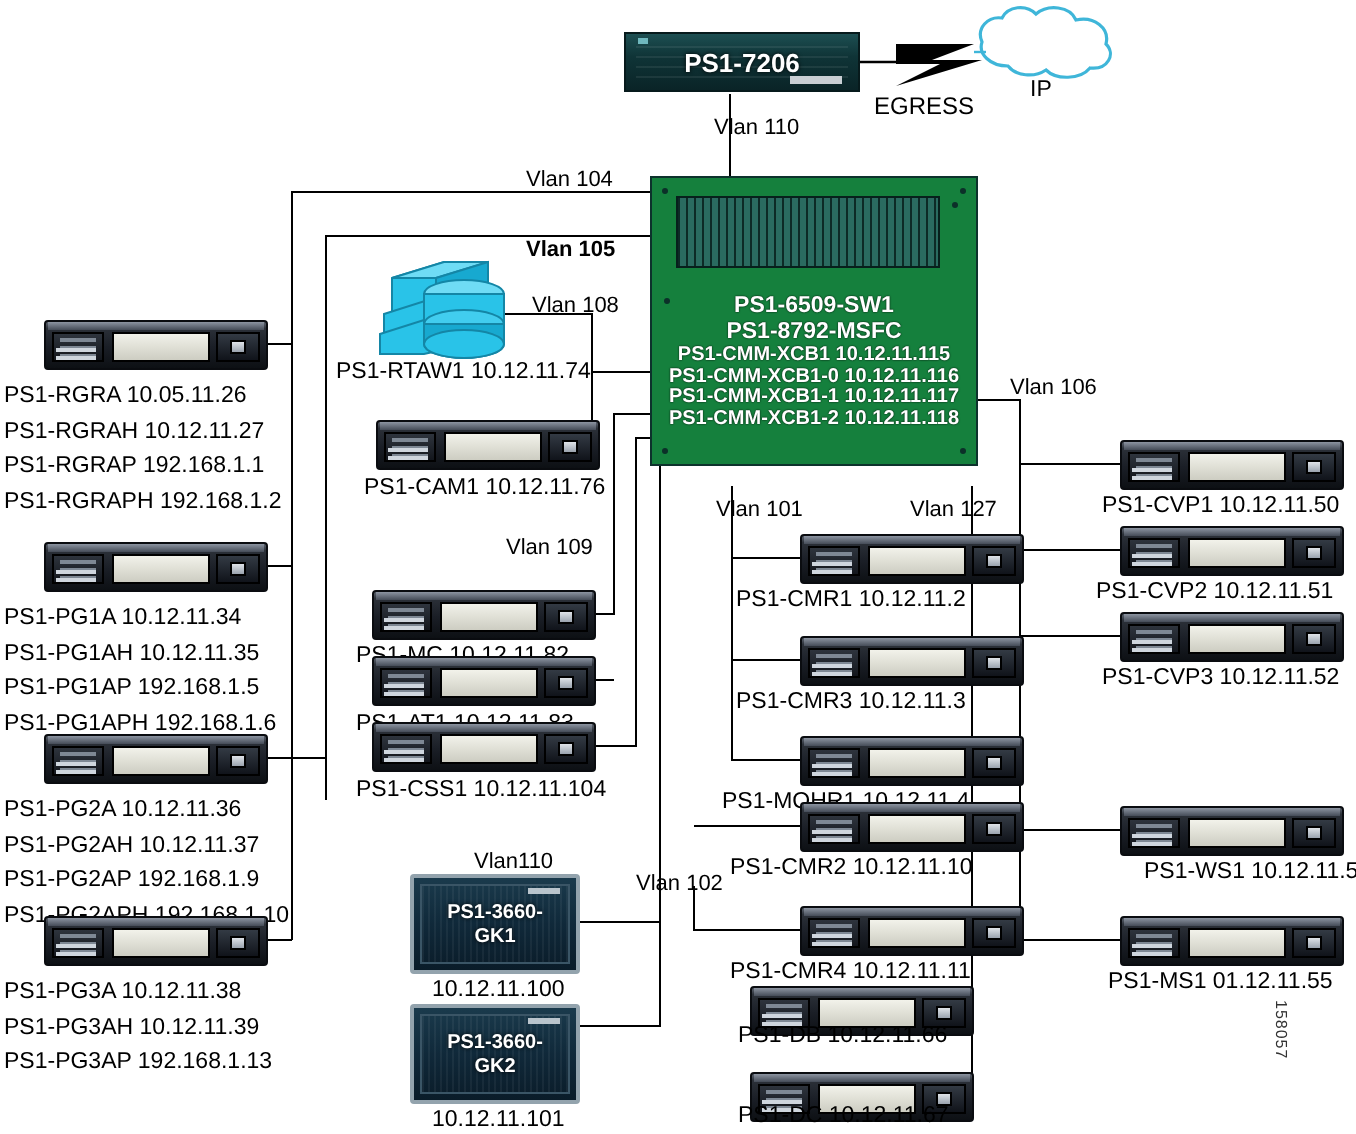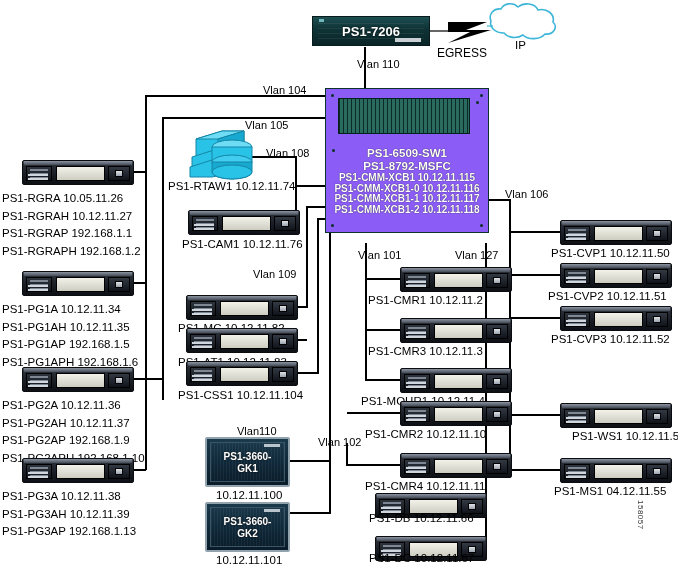--- a/index.html
+++ b/index.html
@@ -64,21 +64,21 @@
   }
   .srv .dots {
     position: absolute; left: 5px; bottom: 4px; width: 20px; height: 6px;
   }
   .srv .dots b {
     display: block; height: 2px; margin-bottom: 2px; background: #cfd6de;
   }
   
   .chassis {
     position: absolute;
-    background: #8b5cf6;
+    background: #15803d;
     border: 1px solid #0d322c;
   }
   .chassis .grille {
     position: absolute;
     background:
       repeating-linear-gradient(to right, #0d2a26 0 1px, #2a6b60 1px 4px),
       repeating-linear-gradient(to bottom, #0d2a26 0 1px, #2a6b60 1px 4px);
     border: 1px solid #07201c;
   }
   .chassis .screw {
@@ -287,21 +287,21 @@
       <span class="big">PS1-6509-SW1</span>
       <span class="big">PS1-8792-MSFC</span>
       <span class="sm">PS1-CMM-XCB1 10.12.11.115</span>
       <span class="sm">PS1-CMM-XCB1-0 10.12.11.116</span>
       <span class="sm">PS1-CMM-XCB1-1 10.12.11.117</span>
       <span class="sm">PS1-CMM-XCB1-2 10.12.11.118</span>
     </div>
   </div>
 
   <div class="vlan" style="left:263px; top:84px;">Vlan 104</div>
-  <div class="vlan" style="left:245px; top:119px;">Vlan 105</div>
+  <div class="vlan" style="left:263px; top:119px;font-weight:bold;">Vlan 105</div>
   <div class="vlan" style="left:266px; top:147px;">Vlan 108</div>
   <div class="vlan" style="left:253px; top:268px;">Vlan 109</div>
   <div class="vlan" style="left:358px; top:249px;">Vlan 101</div>
   <div class="vlan" style="left:455px; top:249px;">Vlan 127</div>
   <div class="vlan" style="left:505px; top:188px;">Vlan 106</div>
   <div class="vlan" style="left:237px; top:425px;">Vlan110</div>
   <div class="vlan" style="left:318px; top:436px;">Vlan 102</div>
 
   <div class="node" style="left:22px; top:160px;">
     <div class="srv">
@@ -739,17 +739,17 @@
       <div class="dots">
           <b></b>
           <b></b>
         </div>
       <div class="mbay"></div>
       <div class="rbay">
           <u></u>
         </div>
     </div>
   </div>
-  <div class="lbl" style="left:554px; top:485px;">PS1-MS1 04.12.11.55</div>
+  <div class="lbl" style="left:554px; top:485px;">PS1-MS1 01.12.11.55</div>
 
   <div class="figid" style="left:645px; top:500px;">158057</div>
 
 </div>
 
 </body></html>

